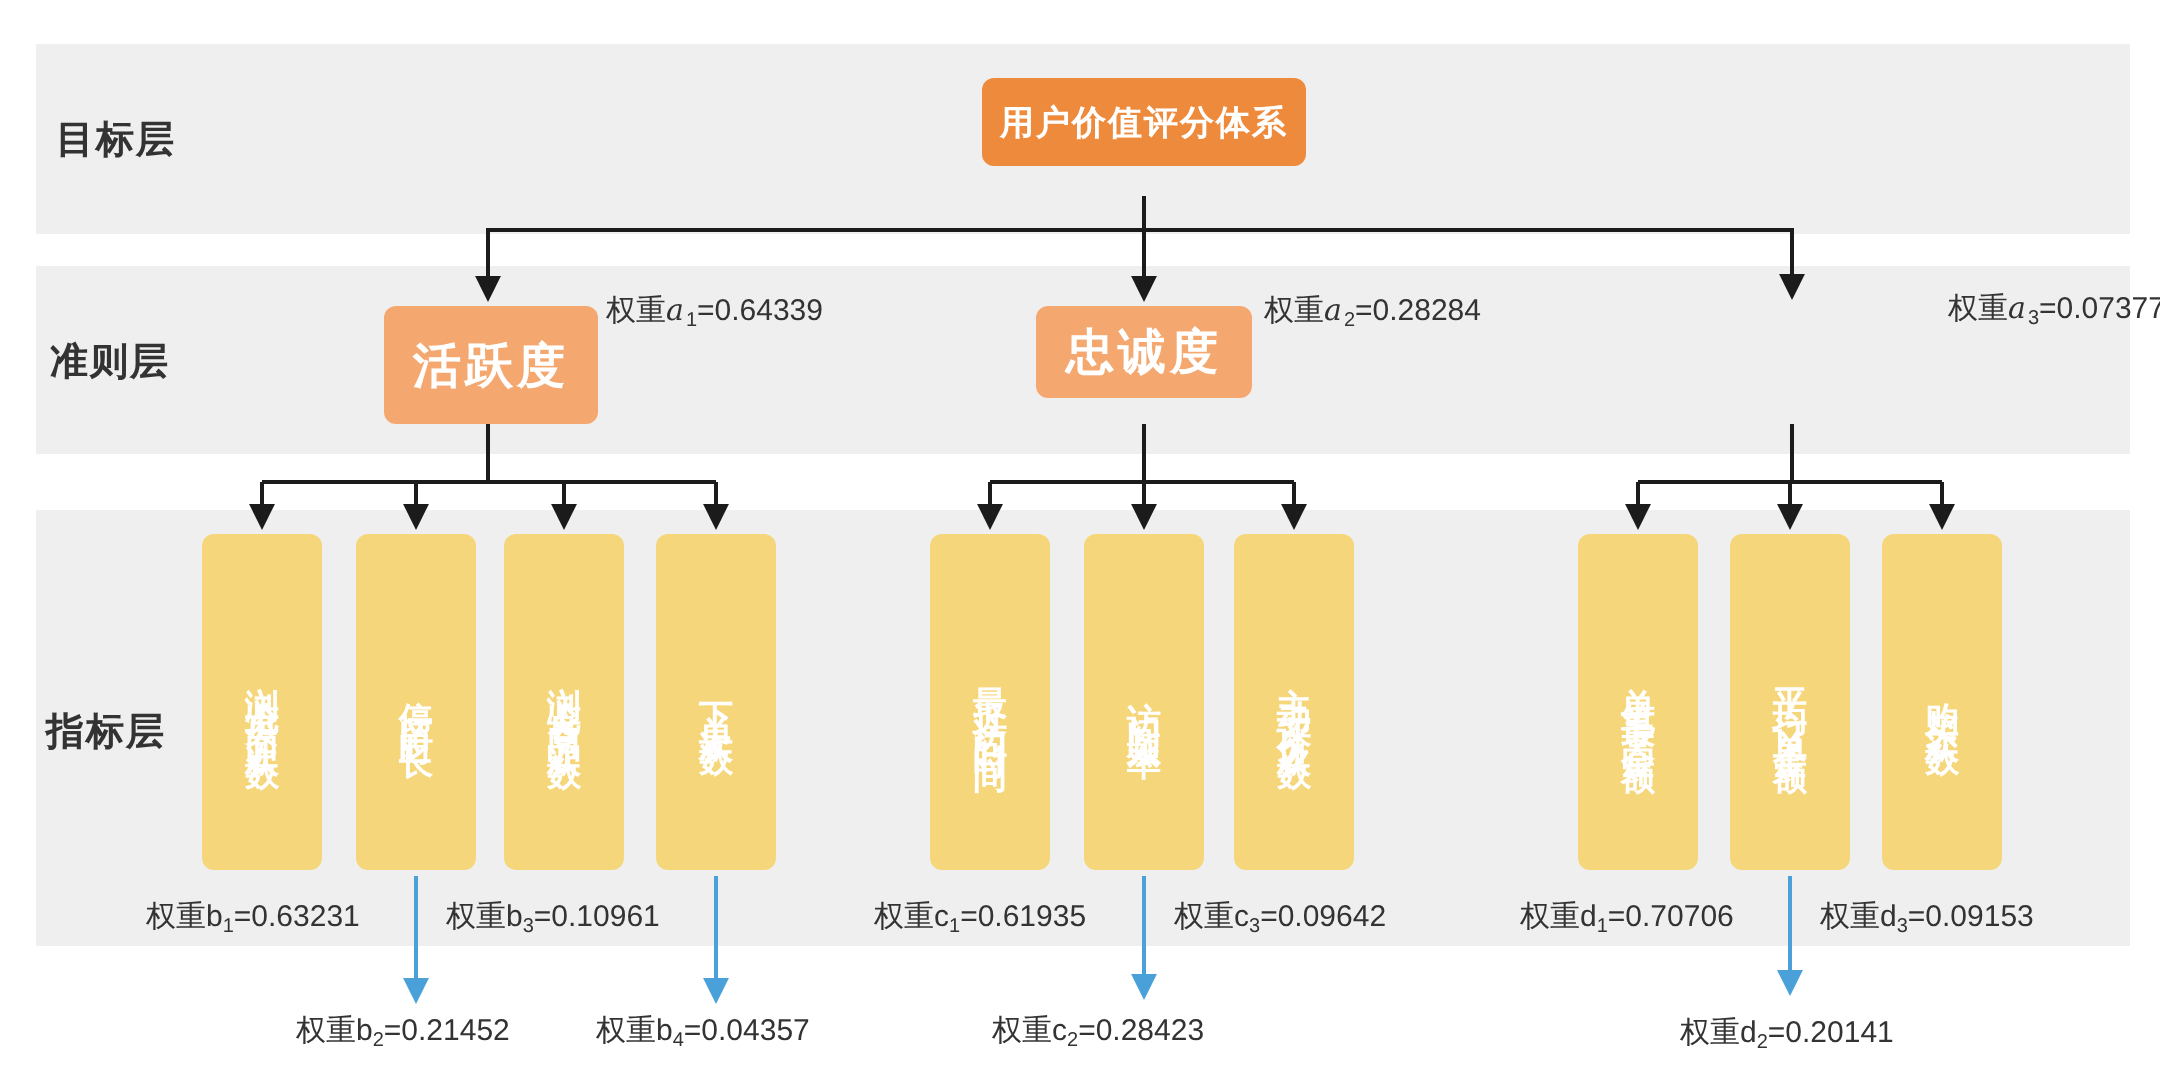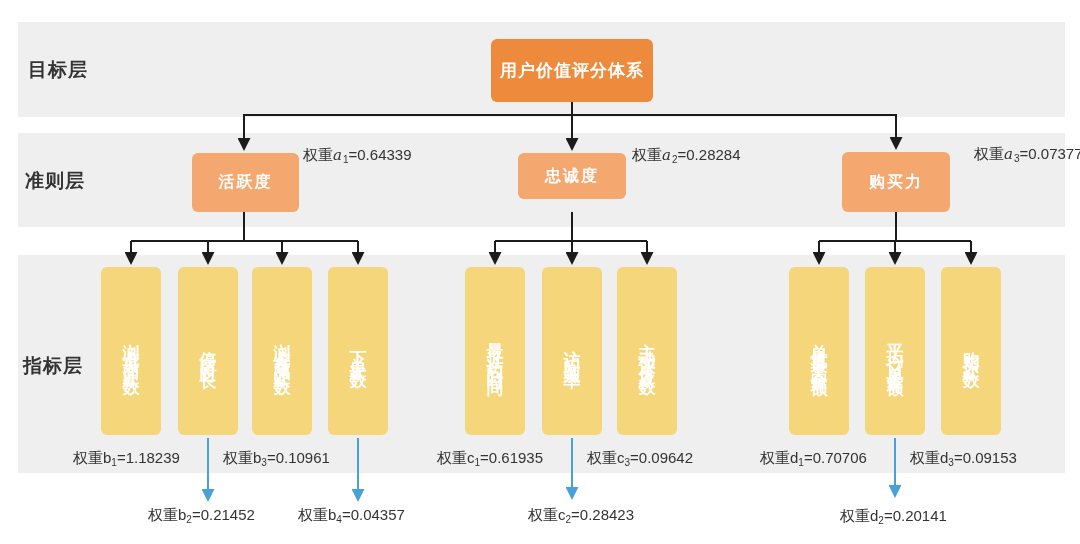--- a/index.html
+++ b/index.html
@@ -17,23 +17,23 @@
     letter-spacing:1px;
   }
   .ll1{left:28px;top:57px;}
   .ll2{left:25px;top:168px;}
   .ll3{left:23px;top:353px;}
   svg.connectors{position:absolute;left:0;top:0;pointer-events:none;}
   .node{
     position:absolute;display:flex;align-items:center;justify-content:center;
     border-radius:6px;color:var(--node-text,#fff);font-weight:700;
   }
-  .root{left:491px;top:39px;width:162px;height:63px;background:var(--root-box,#ED8A3C);
+  .root{left:491px;top:39px;width:162px;height:44px;background:var(--root-box,#ED8A3C);
     font-size:17px;letter-spacing:1px;}
-  .crit{background:var(--criteria-box,#F4A870);font-size:16px;letter-spacing:2px;text-align:right;}
+  .crit{background:var(--criteria-box,#F4A870);font-size:24px;letter-spacing:2px;text-align:right;}
   .c1{left:192px;top:153px;width:107px;height:59px;}
   .c2{left:518px;top:153px;width:108px;height:46px;}
   .c3{left:842px;top:152px;width:108px;height:60px;}
   .ind{top:267px;width:60px;height:168px;background:var(--indicator-box,#F6D67B);}
   .ind span{
     writing-mode:vertical-rl;text-orientation:upright;
     font-size:17px;font-weight:700;letter-spacing:7px;line-height:1;
   }
   .i1{left:101px;}.i2{left:178px;}.i3{left:252px;}.i4{left:328px;}
   .i5{left:465px;}.i6{left:542px;}.i7{left:617px;}
@@ -44,21 +44,21 @@
   }
   .wl sub{font-size:10px;vertical-align:-3px;}
   .wl .it{font-style:italic;font-family:"DejaVu Serif","Liberation Serif",serif;padding-right:1px;}
   .aw1{left:303px;top:146px;}
   .aw2{left:632px;top:146px;}
   .aw3{left:974px;top:145px;}
   .bw1{left:73px;top:449px;}  .bw3{left:223px;top:449px;}
   .cw1{left:437px;top:449px;} .cw3{left:587px;top:449px;}
   .dw1{left:760px;top:449px;text-align:right;} .dw3{left:910px;top:449px;}
   .bw2{left:148px;top:506px;} .bw4{left:298px;top:506px;}
-  .cw2{left:528px;top:506px;} .dw2{left:840px;top:507px;}
+  .cw2{left:496px;top:506px;} .dw2{left:840px;top:507px;}
   .watermark{position:absolute;left:878px;top:470px;display:flex;align-items:flex-start;z-index:5;}
   .wm-text{
     font-size:28px;color:var(--watermark-text,#C9C9C9);letter-spacing:3px;
     margin-left:3px;margin-top:8px;font-weight:400;
     text-shadow:0 1px 0 #fff;
   }
 </style>
 </head>
 <body>
 
@@ -112,21 +112,20 @@
       <line x1="208" y1="438" x2="208" y2="500" marker-end="url(#mBlue)"></line>
       <line x1="358" y1="438" x2="358" y2="500" marker-end="url(#mBlue)"></line>
       <line x1="572" y1="438" x2="572" y2="498" marker-end="url(#mBlue)"></line>
       <line x1="895" y1="438" x2="895" y2="496" marker-end="url(#mBlue)"></line>
     </g>
   </svg>
 
   <div class="node root">用户价值评分体系</div>
   <div class="node crit c1">活跃度</div>
   <div class="node crit c2">忠诚度</div>
-  <div class="node crit c3">购买力</div>
 
   <div class="node ind i1">
       <span>浏览页面次数</span>
     </div>
   <div class="node ind i2">
       <span>停留时长</span>
     </div>
   <div class="node ind i3">
       <span>浏览商品次数</span>
     </div>
@@ -149,21 +148,21 @@
       <span>平均订单金额</span>
     </div>
   <div class="node ind i10">
       <span>购买次数</span>
     </div>
 
   <div class="wl aw1"><span>权重</span><span class="it">a</span><sub>1</sub><span>=0.64339</span></div>
   <div class="wl aw2"><span>权重</span><span class="it">a</span><sub>2</sub><span>=0.28284</span></div>
   <div class="wl aw3"><span>权重</span><span class="it">a</span><sub>3</sub><span>=0.07377</span></div>
 
-  <div class="wl bw1"><span>权重</span><span>b</span><sub>1</sub><span>=1.18239</span></div>
+  <div class="wl bw1"><span>权重</span><span>b</span><sub>1</sub><span>=0.63231</span></div>
   <div class="wl bw3"><span>权重</span><span>b</span><sub>3</sub><span>=0.10961</span></div>
   <div class="wl cw1"><span>权重</span><span>c</span><sub>1</sub><span>=0.61935</span></div>
   <div class="wl cw3"><span>权重</span><span>c</span><sub>3</sub><span>=0.09642</span></div>
   <div class="wl dw1"><span>权重</span><span>d</span><sub>1</sub><span>=0.70706</span></div>
   <div class="wl dw3"><span>权重</span><span>d</span><sub>3</sub><span>=0.09153</span></div>
 
   <div class="wl bw2"><span>权重</span><span>b</span><sub>2</sub><span>=0.21452</span></div>
   <div class="wl bw4"><span>权重</span><span>b</span><sub>4</sub><span>=0.04357</span></div>
   <div class="wl cw2"><span>权重</span><span>c</span><sub>2</sub><span>=0.28423</span></div>
   <div class="wl dw2"><span>权重</span><span>d</span><sub>2</sub><span>=0.20141</span></div>

